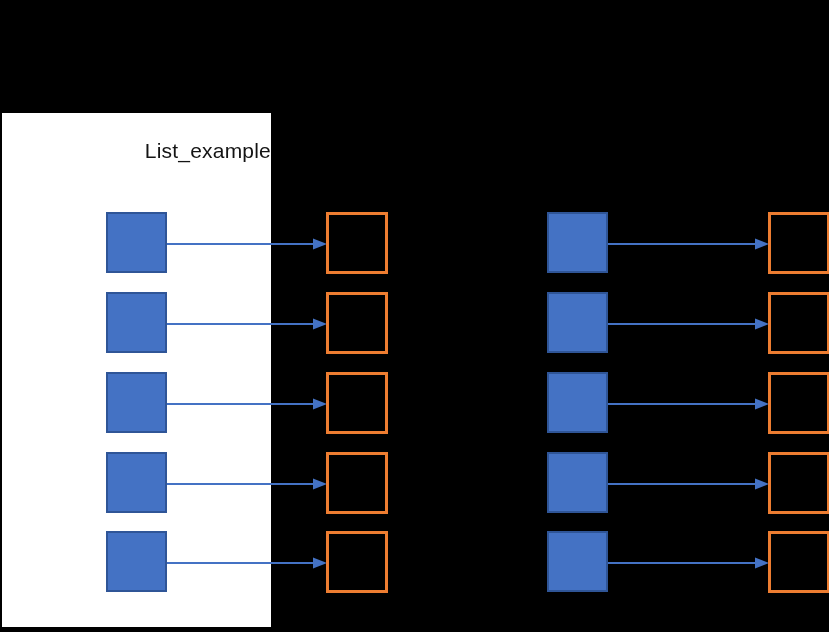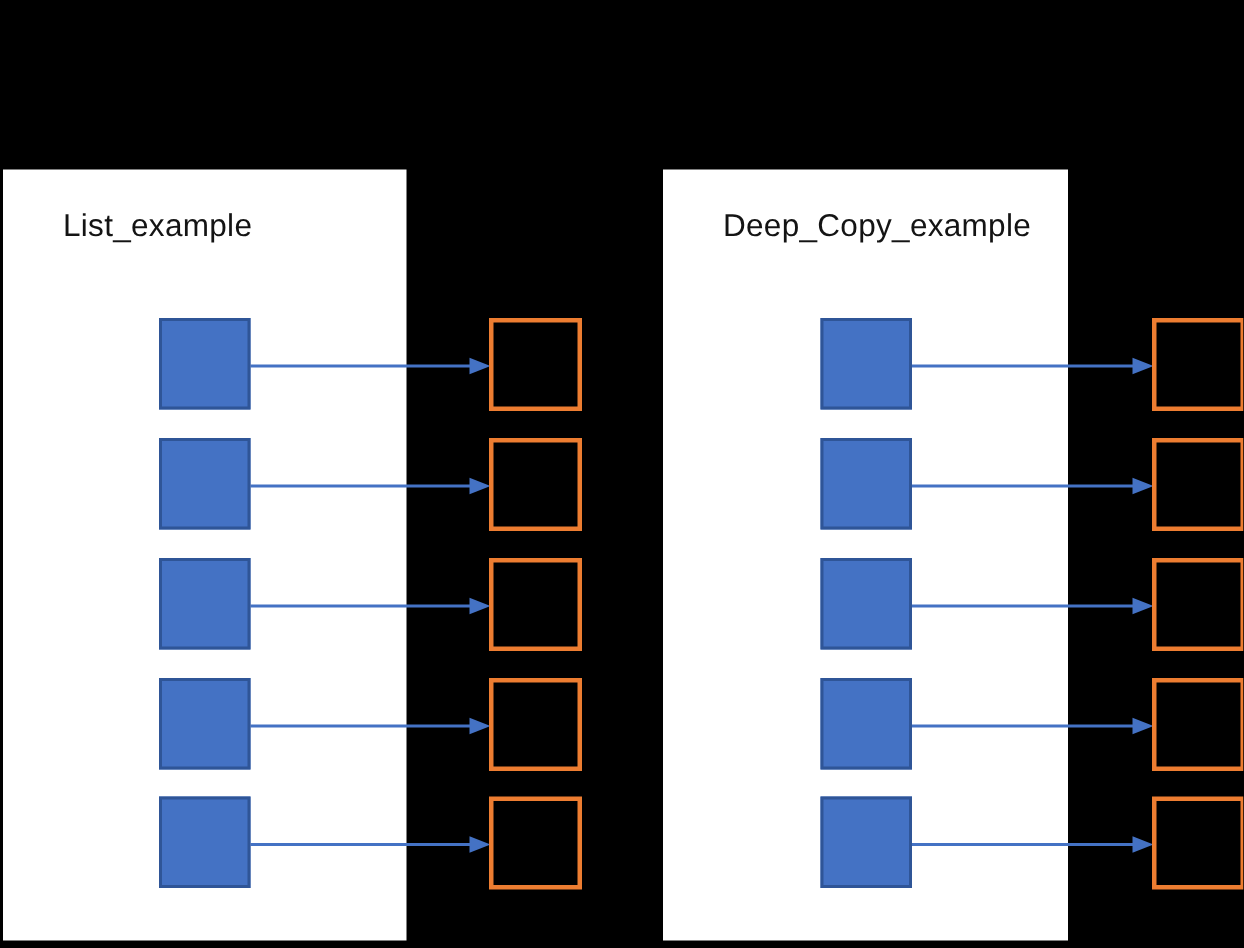--- a/index.html
+++ b/index.html
@@ -19,21 +19,21 @@
     position: absolute;
     top: 113px;
     height: 514px;
     background: var(--panel-bg, #fff);
   }
   .panel-left  { left: 2px;   width: 269px; }
   .panel-right { left: 442px; width: 270px; }
   .panel-title {
     margin: 0;
     padding-top: 26px;
-    text-align: left;
+    text-align: right;
     font-size: 21px;
     font-weight: normal;
     letter-spacing: 0.2px;
     color: var(--title-text, #141414);
     padding-left: 40px;
   }
   .sq {
     position: absolute;
     box-sizing: border-box;
   }
@@ -58,23 +58,20 @@
 </style>
 </head>
 <body>
 
 <div class="stage">
 
   <section class="panel panel-left">
     <h2 class="panel-title">List_example</h2>
   </section>
 
-  <section class="panel panel-right">
-    <h2 class="panel-title">Deep_Copy_example</h2>
-  </section>
 
   <svg class="arrows" width="829" height="632" viewBox="0 0 829 632">
       <line x1="167" y1="244" x2="314" y2="244" stroke="#4472c4" stroke-width="2"></line>
       <polygon points="327,244 313,238.5 313,249.5" fill="#4472c4"></polygon>
       <line x1="167" y1="324" x2="314" y2="324" stroke="#4472c4" stroke-width="2"></line>
       <polygon points="327,324 313,318.5 313,329.5" fill="#4472c4"></polygon>
       <line x1="167" y1="404" x2="314" y2="404" stroke="#4472c4" stroke-width="2"></line>
       <polygon points="327,404 313,398.5 313,409.5" fill="#4472c4"></polygon>
       <line x1="167" y1="484" x2="314" y2="484" stroke="#4472c4" stroke-width="2"></line>
       <polygon points="327,484 313,478.5 313,489.5" fill="#4472c4"></polygon>

